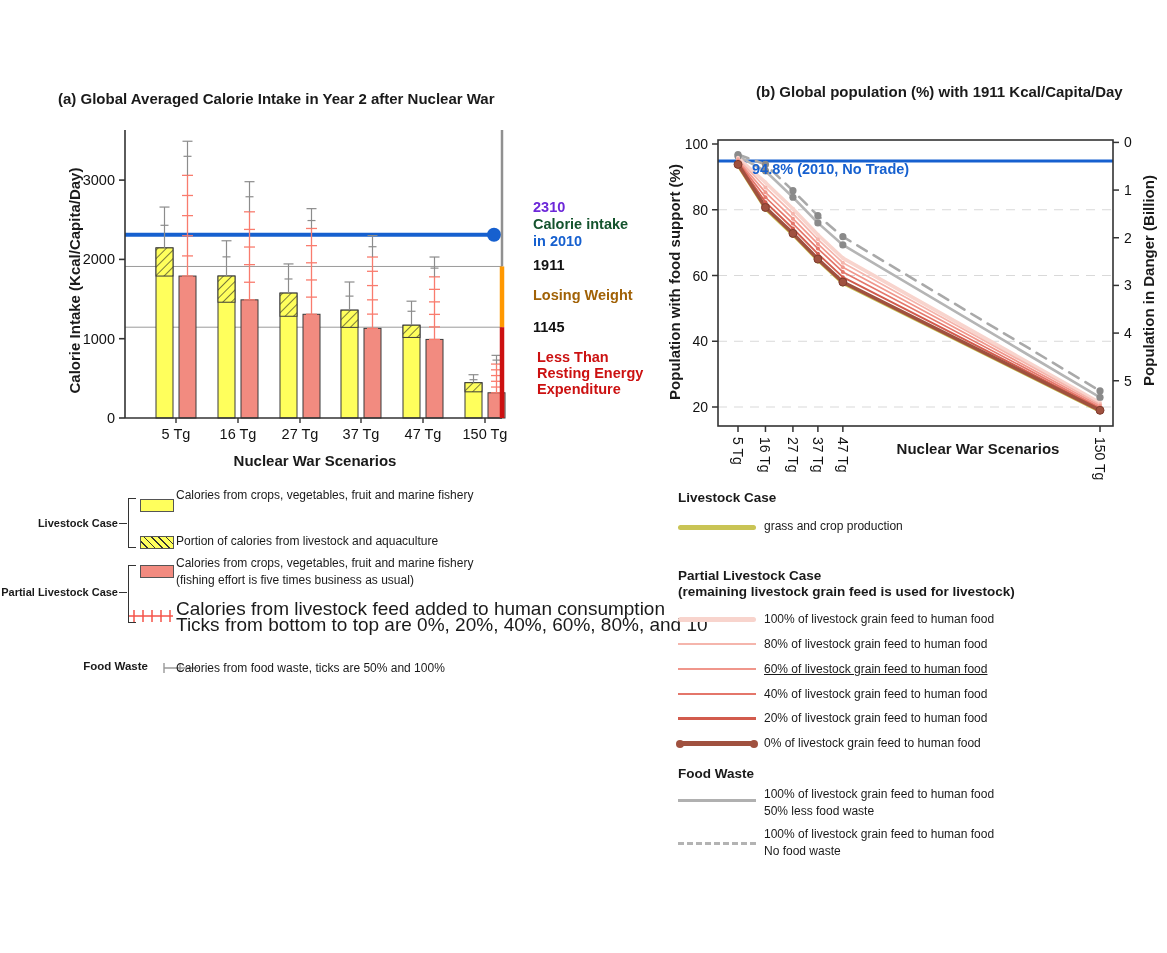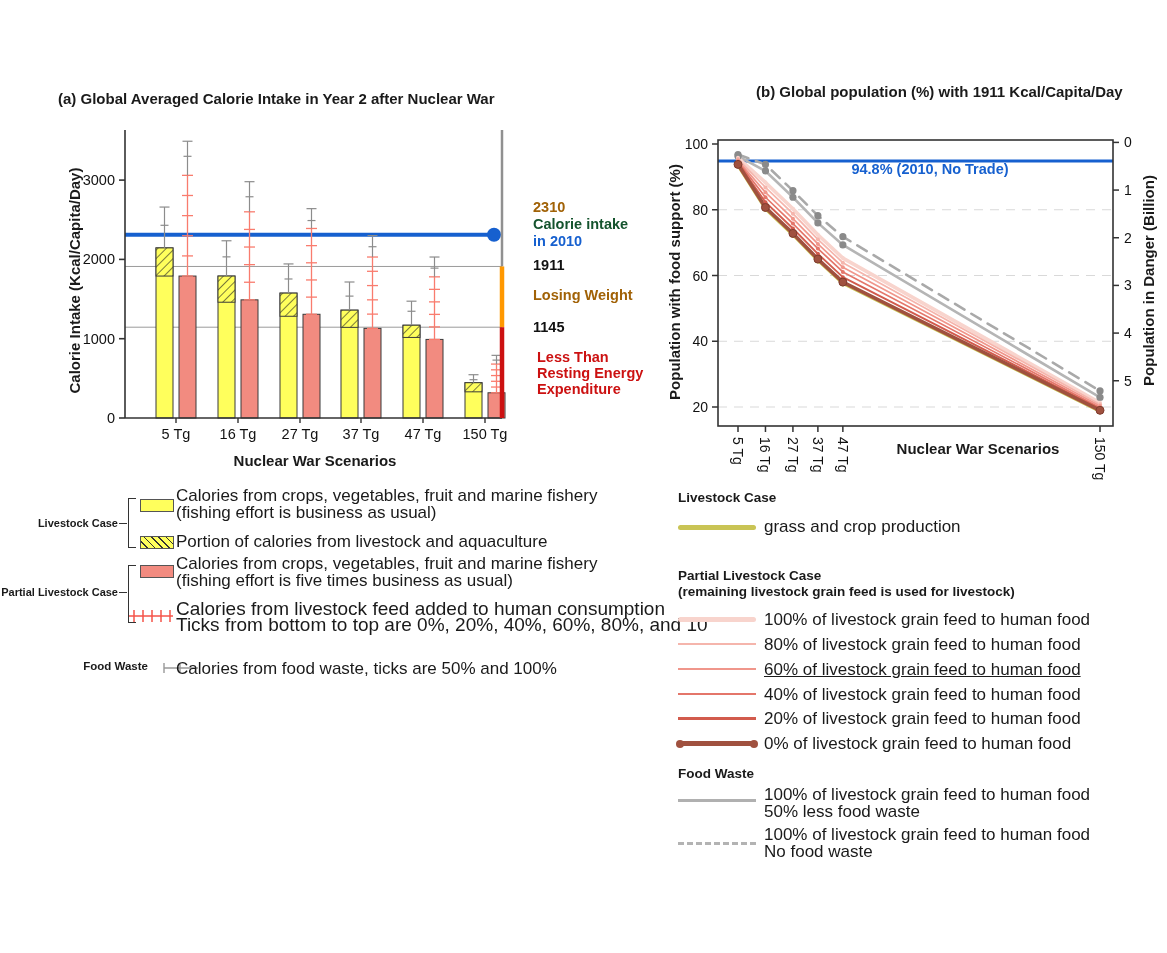--- a/index.html
+++ b/index.html
@@ -4,21 +4,21 @@
 <style>
   html,body{margin:0;padding:0;background:#fff;}
   .screen{position:relative;width:1167px;height:953px;background:#fff;overflow:hidden;
           font-family:"Liberation Sans",sans-serif;color:#1a1a1a;}
   .abs{position:absolute;}
   .panel-title{font-size:15px;font-weight:bold;white-space:nowrap;}
   .vlabel{transform:rotate(-90deg);transform-origin:0 0;text-align:center;
           font-weight:bold;font-size:15px;white-space:nowrap;}
   .ann{font-size:14.5px;font-weight:bold;line-height:17px;white-space:nowrap;}
   .leg-head-a{font-size:11px;font-weight:bold;text-align:right;white-space:nowrap;}
-  .leg-text{font-size:17px;line-height:17px;white-space:nowrap;}
+  .leg-text{font-size:12px;line-height:17px;white-space:nowrap;}
   .leg-text3{font-size:19px;line-height:16px;white-space:nowrap;}
   .leg-head-b{font-size:13.5px;font-weight:bold;line-height:16px;white-space:nowrap;}
   .swatch{position:absolute;box-sizing:border-box;}
   .bracket{position:absolute;border-left:1.3px solid #333;border-top:1.3px solid #333;
            border-bottom:1.3px solid #333;width:7px;}
   .dot-end{position:absolute;width:8px;height:8px;border-radius:50%;}
 </style>
 </head>
 <body>
 
@@ -158,21 +158,21 @@
       <text x="465" y="359" text-anchor="middle" font-size="14.5" fill="#111">150 Tg</text>
       <line x1="482" y1="50" x2="482" y2="186.45770000000002" stroke="#909090" stroke-width="2.5"></line>
       <line x1="482" y1="186.45770000000002" x2="482" y2="247.2015" stroke="#FF9800" stroke-width="4.5"></line>
       <line x1="482" y1="247.2015" x2="482" y2="338" stroke="#CC1111" stroke-width="4.5"></line>
     </svg>
 
   <div class="abs vlabel" style="left:66px;top:428px;width:295px;">Calorie Intake (Kcal/Capita/Day)</div>
   <div class="abs panel-title" style="left:165px;top:452px;width:300px;text-align:center;">Nuclear War Scenarios</div>
 
   <div class="abs ann" style="left:533px;top:199px;">
-    <div style="color:#a16207;">2310</div>
+    <div style="color:#6d28d9;">2310</div>
     <div style="color:#14532d;">Calorie intake</div>
     <div style="color:#1660CF;">in 2010</div>
   </div>
   <div class="abs ann" style="left:533px;top:257px;color:#111;">1911</div>
   <div class="abs ann" style="left:533px;top:287px;color:#a16207;">Losing Weight</div>
   <div class="abs ann" style="left:533px;top:319px;color:#111;">1145</div>
   <div class="abs ann" style="left:537px;top:349px;color:#CC1111;line-height:16px;">
     <div>Less Than</div>
     <div>Resting Energy</div>
     <div>Expenditure</div>
@@ -280,30 +280,29 @@
       <text x="157.8912" y="357" text-anchor="start" font-size="14" fill="#111" dominant-baseline="central" transform="rotate(90 157.8912 357)">37 Tg</text>
       <line x1="182.85719999999998" y1="346" x2="182.85719999999998" y2="352" stroke="#333" stroke-width="1.5"></line>
       <text x="182.85719999999998" y="357" text-anchor="start" font-size="14" fill="#111" dominant-baseline="central" transform="rotate(90 182.85719999999998 357)">47 Tg</text>
       <line x1="440.007" y1="346" x2="440.007" y2="352" stroke="#333" stroke-width="1.5"></line>
       <text x="440.007" y="357" text-anchor="start" font-size="14" fill="#111" dominant-baseline="central" transform="rotate(90 440.007 357)">150 Tg</text>
     </svg>
 
   <div class="abs vlabel" style="left:666px;top:432px;width:300px;">Population with food support (%)</div>
   <div class="abs vlabel" style="left:1140px;top:448px;width:335px;">Population in Danger (Billion)</div>
   <div class="abs panel-title" style="left:868px;top:440px;width:220px;text-align:center;">Nuclear War Scenarios</div>
-  <div class="abs ann" style="left:800px;top:161px;width:260px;text-align:center;color:#1660CF;">94.8%  (2010, No Trade)</div>
+  <div class="abs ann" style="left:752px;top:161px;width:260px;text-align:left;color:#1660CF;">94.8%  (2010, No Trade)</div>
 
   <div class="abs leg-head-a" style="left:18px;top:517px;width:100px;">Livestock Case</div>
   <div class="abs" style="left:119px;top:523px;width:8px;height:1.3px;background:#333;"></div>
   <div class="bracket" style="left:128px;top:498px;height:48px;"></div>
 
   <div class="swatch" style="left:140px;top:499px;width:34px;height:13px;background:#FFFF5C;border:1px solid #555;"></div>
   <div class="abs leg-text" style="left:176px;top:487px;">
     <div>Calories from crops, vegetables, fruit and marine fishery</div>
-    <div>(fishing effort is business as usual)</div>
   </div>
 
   <div class="swatch" style="left:140px;top:536px;width:34px;height:13px;border:1px solid #555;
        background:repeating-linear-gradient(45deg,#FFFF5C 0 4px,#333 4px 5.2px);"></div>
   <div class="abs leg-text" style="left:176px;top:533px;">Portion of calories from livestock and aquaculture</div>
 
   <div class="abs leg-head-a" style="left:0px;top:586px;width:118px;">Partial Livestock Case</div>
   <div class="abs" style="left:119px;top:592px;width:8px;height:1.3px;background:#333;"></div>
   <div class="bracket" style="left:128px;top:565px;height:56px;"></div>
 

